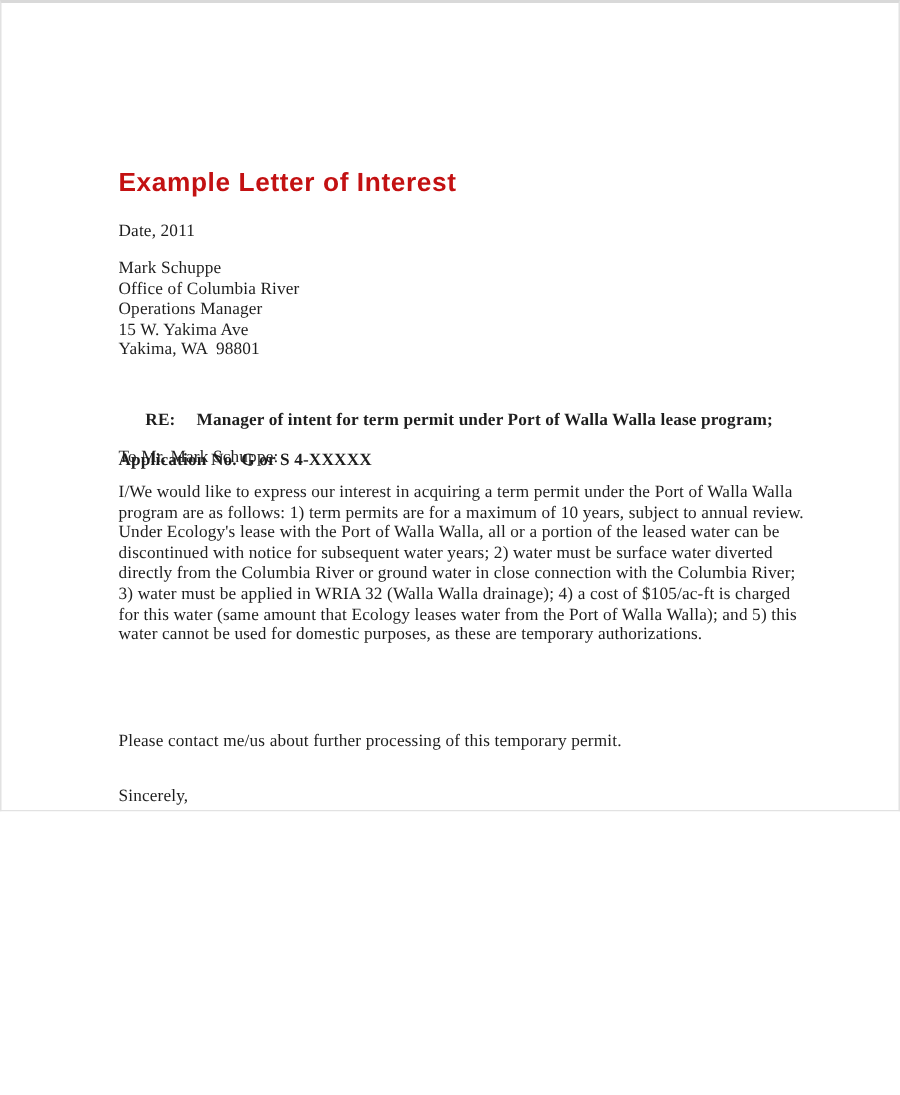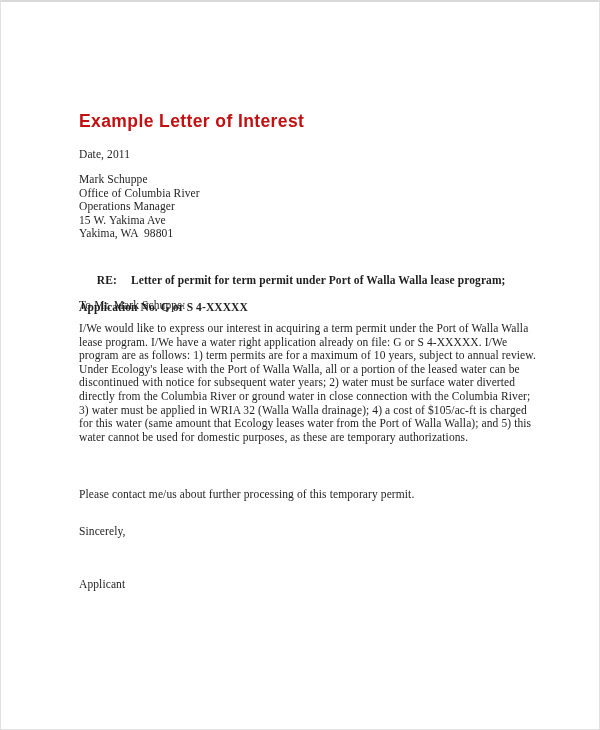--- a/index.html
+++ b/index.html
@@ -3,21 +3,21 @@
 <meta charset="utf-8">
 <style>
   html, body {
     margin: 0;
     padding: 0;
     background: #ffffff;
   }
   .page {
     position: relative;
     width: 600px;
-    height: 730px;
+    height: 541px;
     background: #ffffff;
     box-sizing: border-box;
     border: 1px solid #e2e2e2;
     border-top: 2px solid #d9d9d9;
     overflow: hidden;
     font-family: "Liberation Serif", "DejaVu Serif", serif;
     color: #1e1e1e;
   }
   .block {
     position: absolute;
@@ -62,30 +62,29 @@
   <div class="block sender-block">
     <div class="serif-line">Mark Schuppe</div>
     <div class="serif-line">Office of Columbia River</div>
     <div class="serif-line">Operations Manager</div>
     <div class="serif-line">15 W. Yakima Ave</div>
     <div class="serif-line">Yakima, WA  98801</div>
   </div>
 
   <div class="block re-block">
     <div class="serif-line re-row">
-      <span class="re-label">RE:</span><span>Letter of permit for term permit under Port of Walla Walla lease program;</span>
+      <span class="re-label">RE:</span><span>Manager of intent for term permit under Port of Walla Walla lease program;</span>
     </div>
     <div class="serif-line">Application No. G or S 4-XXXXX</div>
   </div>
 
   <div class="block salutation-block serif-line">To Mr. Mark Schuppe:</div>
 
   <div class="block body-block">
     <div class="serif-line">I/We would like to express our interest in acquiring a term permit under the Port of Walla Walla</div>
-    <div class="serif-line">lease program. I/We have a water right application already on file: G or S 4-XXXXX. I/We</div>
     <div class="serif-line">program are as follows: 1) term permits are for a maximum of 10 years, subject to annual review.</div>
     <div class="serif-line">Under Ecology's lease with the Port of Walla Walla, all or a portion of the leased water can be</div>
     <div class="serif-line">discontinued with notice for subsequent water years; 2) water must be surface water diverted</div>
     <div class="serif-line">directly from the Columbia River or ground water in close connection with the Columbia River;</div>
     <div class="serif-line">3) water must be applied in WRIA 32 (Walla Walla drainage); 4) a cost of $105/ac-ft is charged</div>
     <div class="serif-line">for this water (same amount that Ecology leases water from the Port of Walla Walla); and 5) this</div>
     <div class="serif-line">water cannot be used for domestic purposes, as these are temporary authorizations.</div>
   </div>
 
   <div class="block please-block serif-line">Please contact me/us about further processing of this temporary permit.</div>

